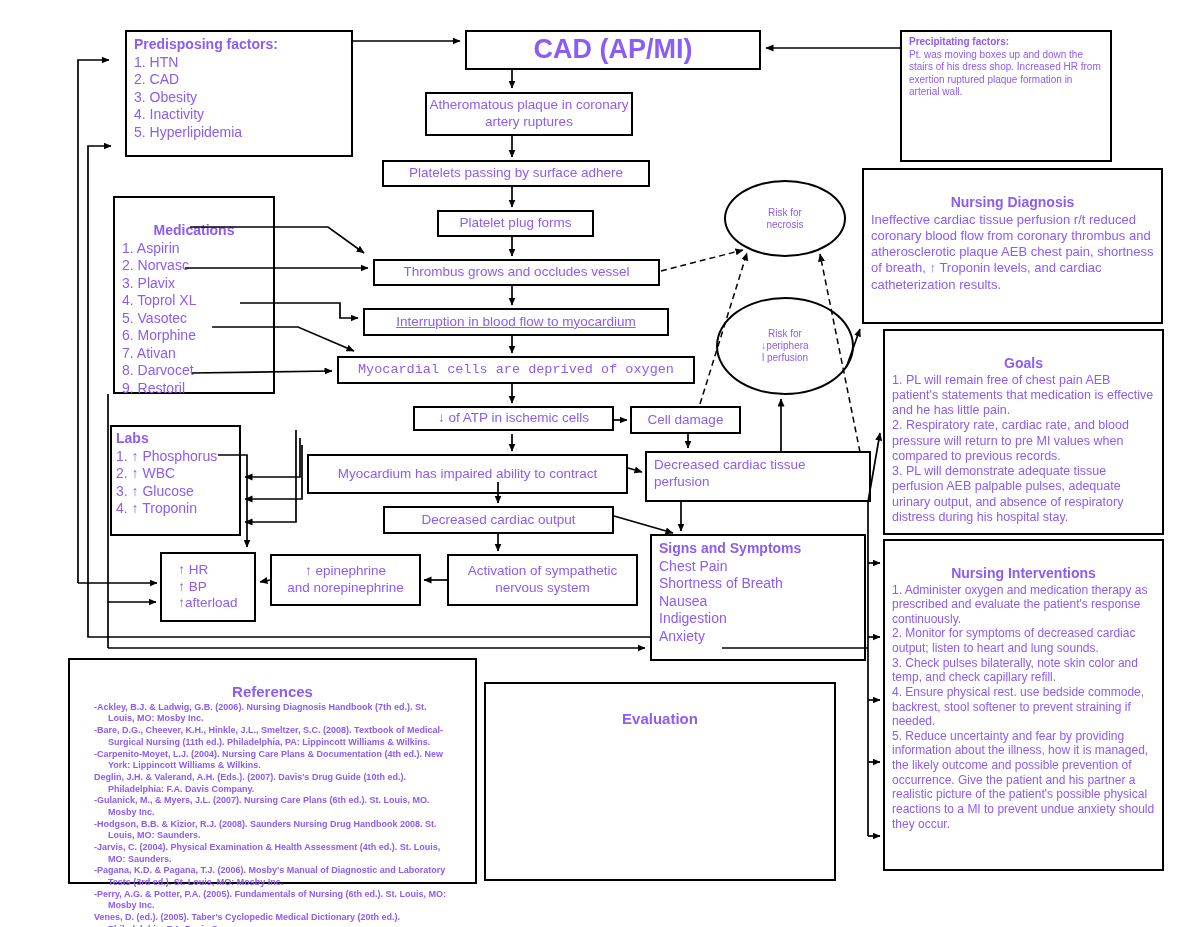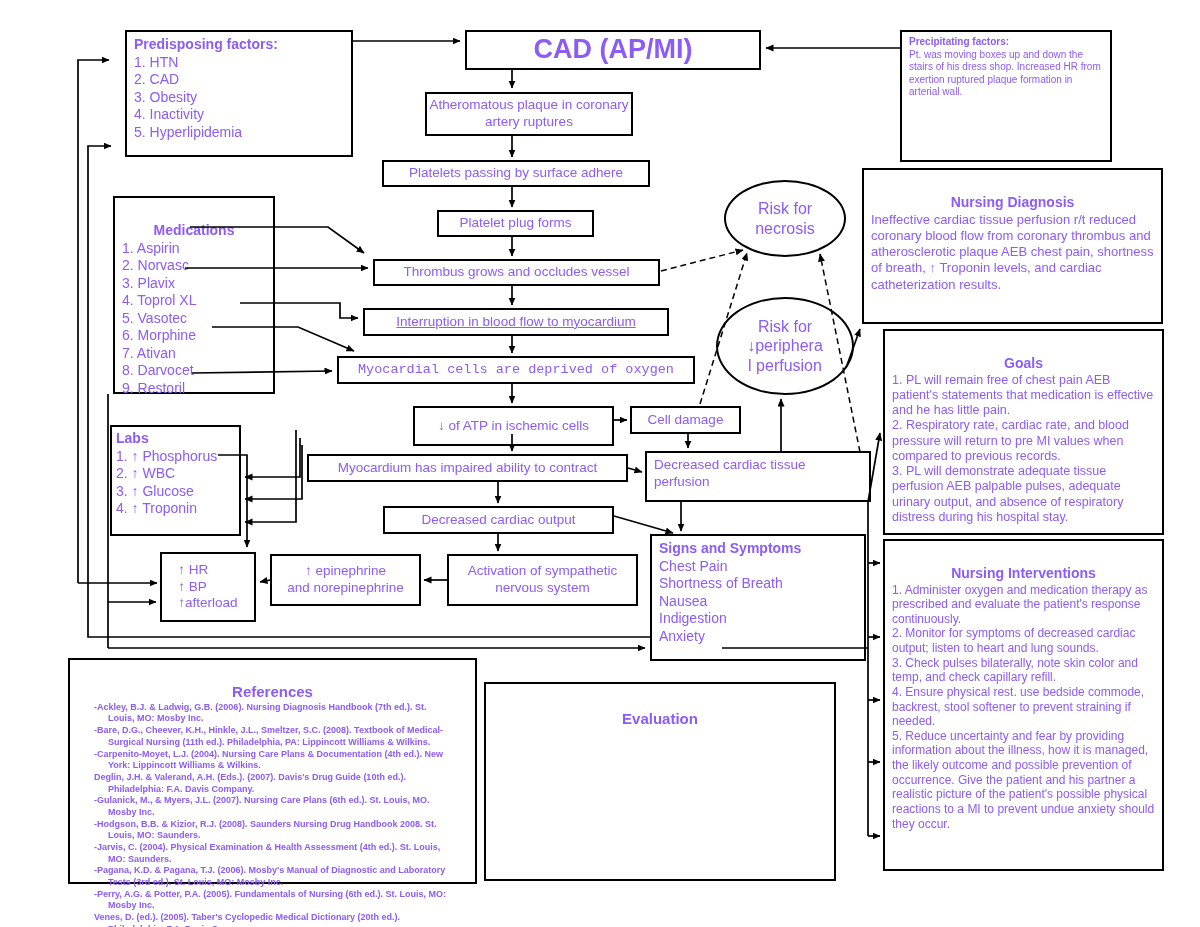--- a/index.html
+++ b/index.html
@@ -6,21 +6,21 @@
   #stage{position:relative;width:1200px;height:927px;background:#fff;
          font-family:"Liberation Sans","DejaVu Sans",sans-serif;color:#8b5cf6;overflow:hidden;}
   .box{position:absolute;background:#fff;border:2px solid #000;box-sizing:border-box;
        font-size:13.5px;line-height:1.25;}
   .center{display:flex;align-items:center;justify-content:center;text-align:center;}
   .pad{padding:4px 7px;}
   .title{font-weight:bold;}
   .tcenter{text-align:center;font-weight:bold;margin-top:20px;}
   .ellipse{position:absolute;border:2px solid #000;border-radius:50%;background:transparent;
            display:flex;align-items:center;justify-content:center;text-align:center;
-           font-size:16px;line-height:1.2;white-space:pre-line;box-sizing:border-box;}
+           font-size:10px;line-height:1.2;white-space:pre-line;box-sizing:border-box;}
   .pre{white-space:pre-line;}
   .list-item{margin:0;}
   .goal-text{font-size:12.5px;line-height:1.22;}
   .int-text{font-size:12px;line-height:1.22;}
   .ref-item{font-size:9px;line-height:1.3;font-weight:bold;padding-left:14px;text-indent:-14px;}
   svg#wires{position:absolute;left:0;top:0;z-index:5;pointer-events:none;}
 </style>
 </head>
 <body>
 
@@ -41,23 +41,23 @@
     <span class="title">Precipitating factors:</span>
     <div>Pt. was moving boxes up and down the stairs of his dress shop. Increased HR from exertion ruptured plaque formation in arterial wall.</div>
   </div>
 
   <div class="box center" style="left:425px;top:92px;width:208px;height:44px;">Atheromatous plaque in coronary artery ruptures</div>
   <div class="box center" style="left:382px;top:160px;width:268px;height:27px;">Platelets passing by surface adhere</div>
   <div class="box center" style="left:437px;top:210px;width:157px;height:27px;">Platelet plug forms</div>
   <div class="box center" style="left:373px;top:259px;width:287px;height:27px;">Thrombus grows and occludes vessel</div>
   <div class="box center" style="left:363px;top:308px;width:306px;height:28px;text-decoration:underline;">Interruption in blood flow to myocardium</div>
   <div class="box center" style="left:337px;top:356px;width:358px;height:28px;font-family:Liberation Mono, monospace;">Myocardial cells are deprived of oxygen</div>
-  <div class="box center" style="left:413px;top:406px;width:201px;height:40px;">↓ of ATP in ischemic cells</div>
+  <div class="box center" style="left:413px;top:406px;width:201px;height:25px;">↓ of ATP in ischemic cells</div>
   <div class="box center" style="left:630px;top:406px;width:111px;height:28px;">Cell damage</div>
-  <div class="box center" style="left:307px;top:454px;width:321px;height:28px;">Myocardium has impaired ability to contract</div>
+  <div class="box center" style="left:307px;top:454px;width:321px;height:40px;">Myocardium has impaired ability to contract</div>
   <div class="box pad" style="left:645px;top:451px;width:226px;height:51px;">Decreased cardiac tissue perfusion</div>
   <div class="box center" style="left:383px;top:506px;width:231px;height:28px;">Decreased cardiac output</div>
   <div class="box center" style="left:447px;top:554px;width:191px;height:52px;">Activation of sympathetic nervous system</div>
   <div class="box center pre" style="left:270px;top:554px;width:151px;height:52px;">↑ epinephrine
 and norepinephrine</div>
   <div class="box center pre" style="left:160px;top:552px;width:96px;height:70px;text-align:left;">↑ HR
 ↑ BP
 ↑afterload</div>
 
   <div class="box pad" style="left:113px;top:196px;width:162px;height:198px;font-size:14px;">

